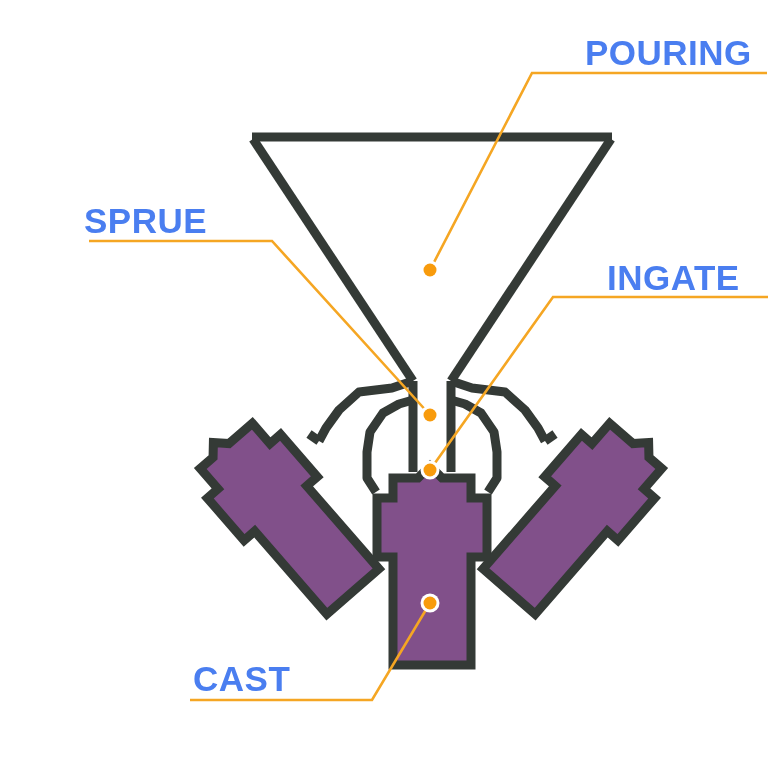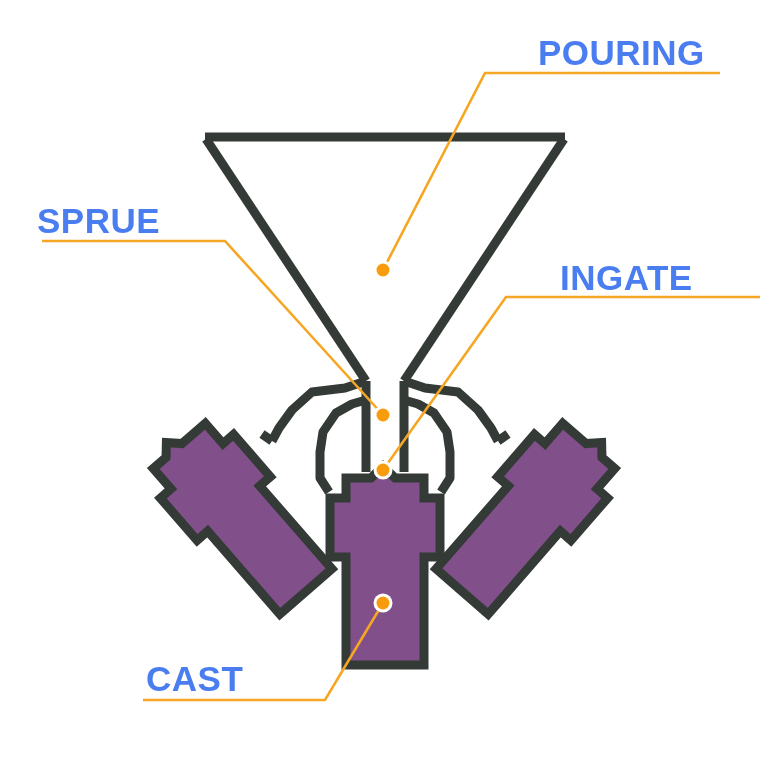--- a/index.html
+++ b/index.html
@@ -12,20 +12,21 @@
     height: 768px;
     font-family: "Liberation Sans", sans-serif;
     overflow: hidden;
     position: relative;
   }
   #diagram-root {
     position: absolute;
     top: 0; left: 0;
     width: 675px;
     height: 768px;
+    padding-left: 47px;
   }
   svg.stage {
     display: block;
     width: 768px;
     height: 768px;
   }
   .label-text {
     font-family: "Liberation Sans", sans-serif;
     font-weight: bold;
     font-size: 35px;

